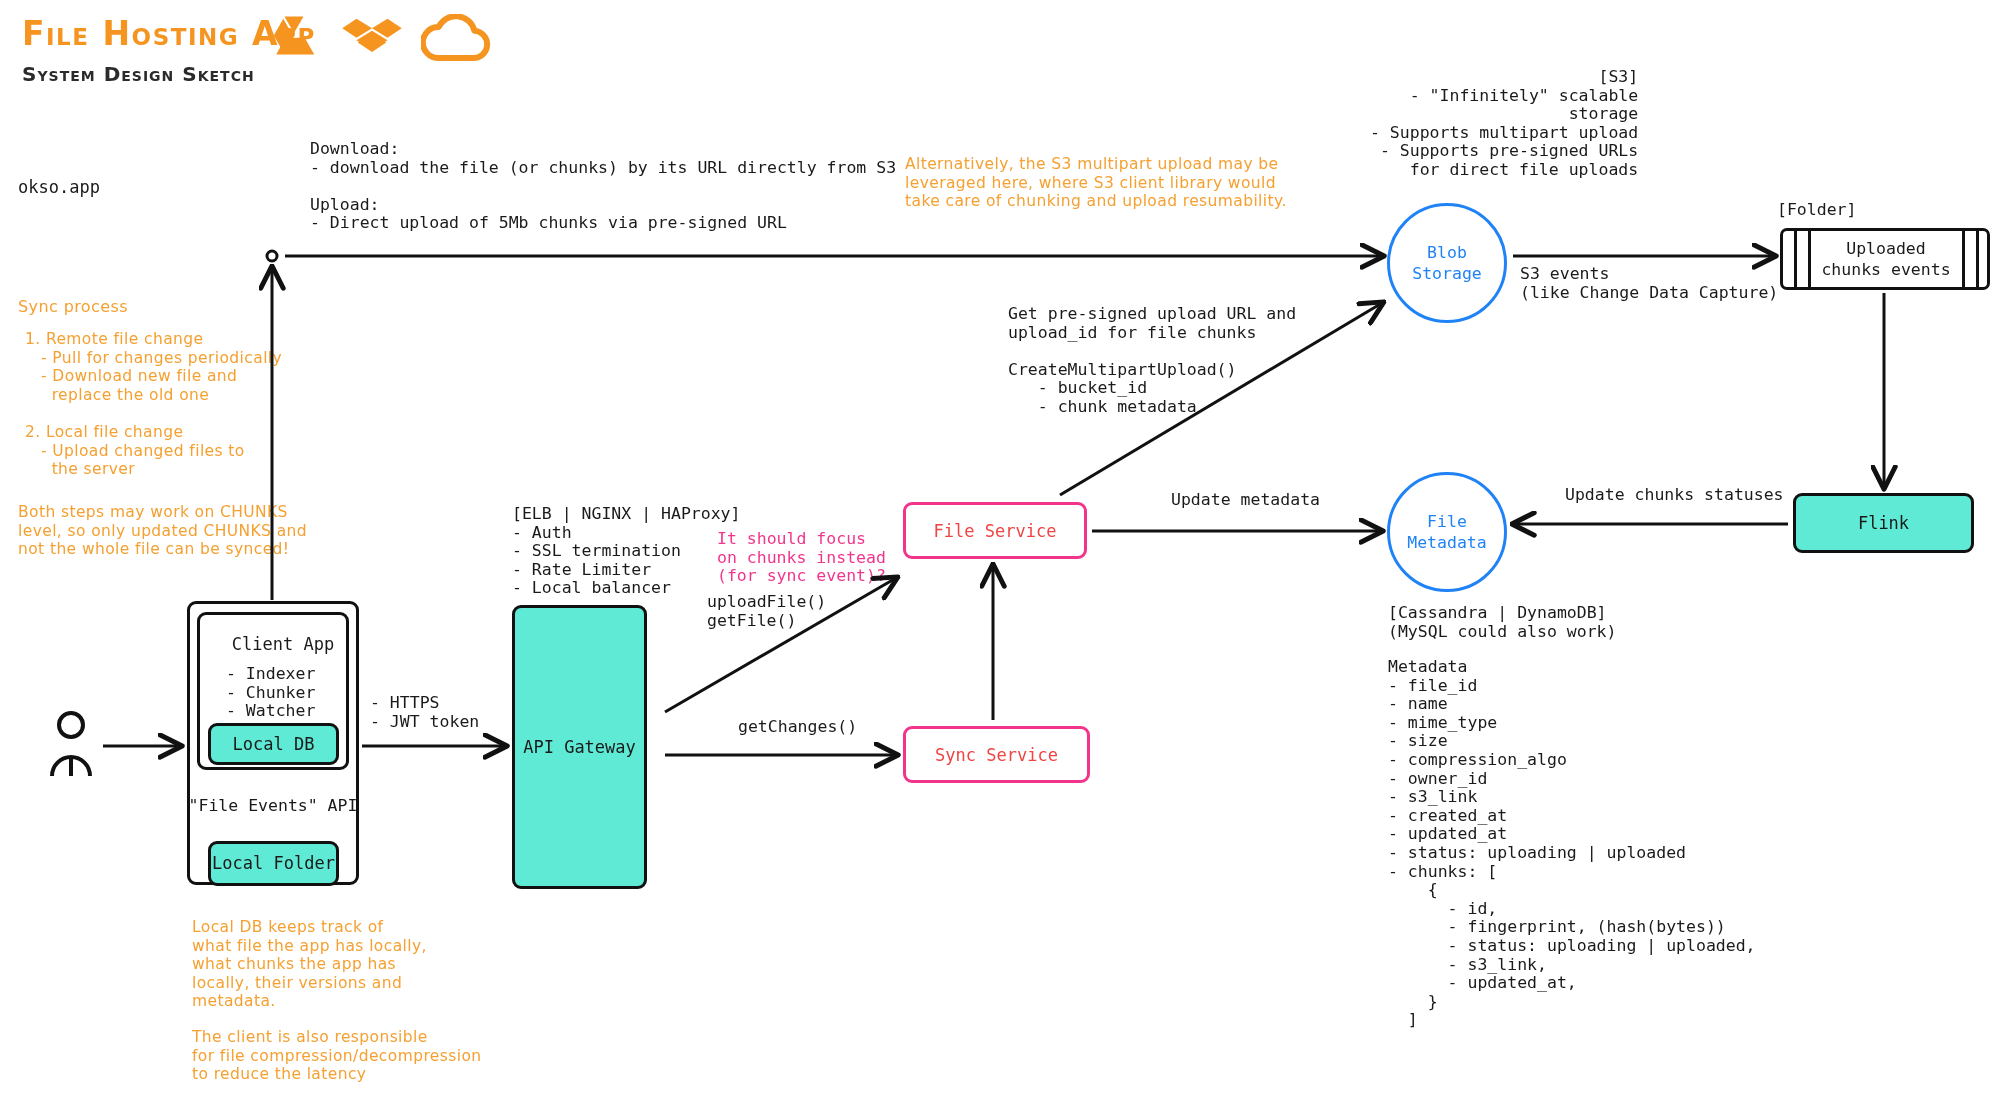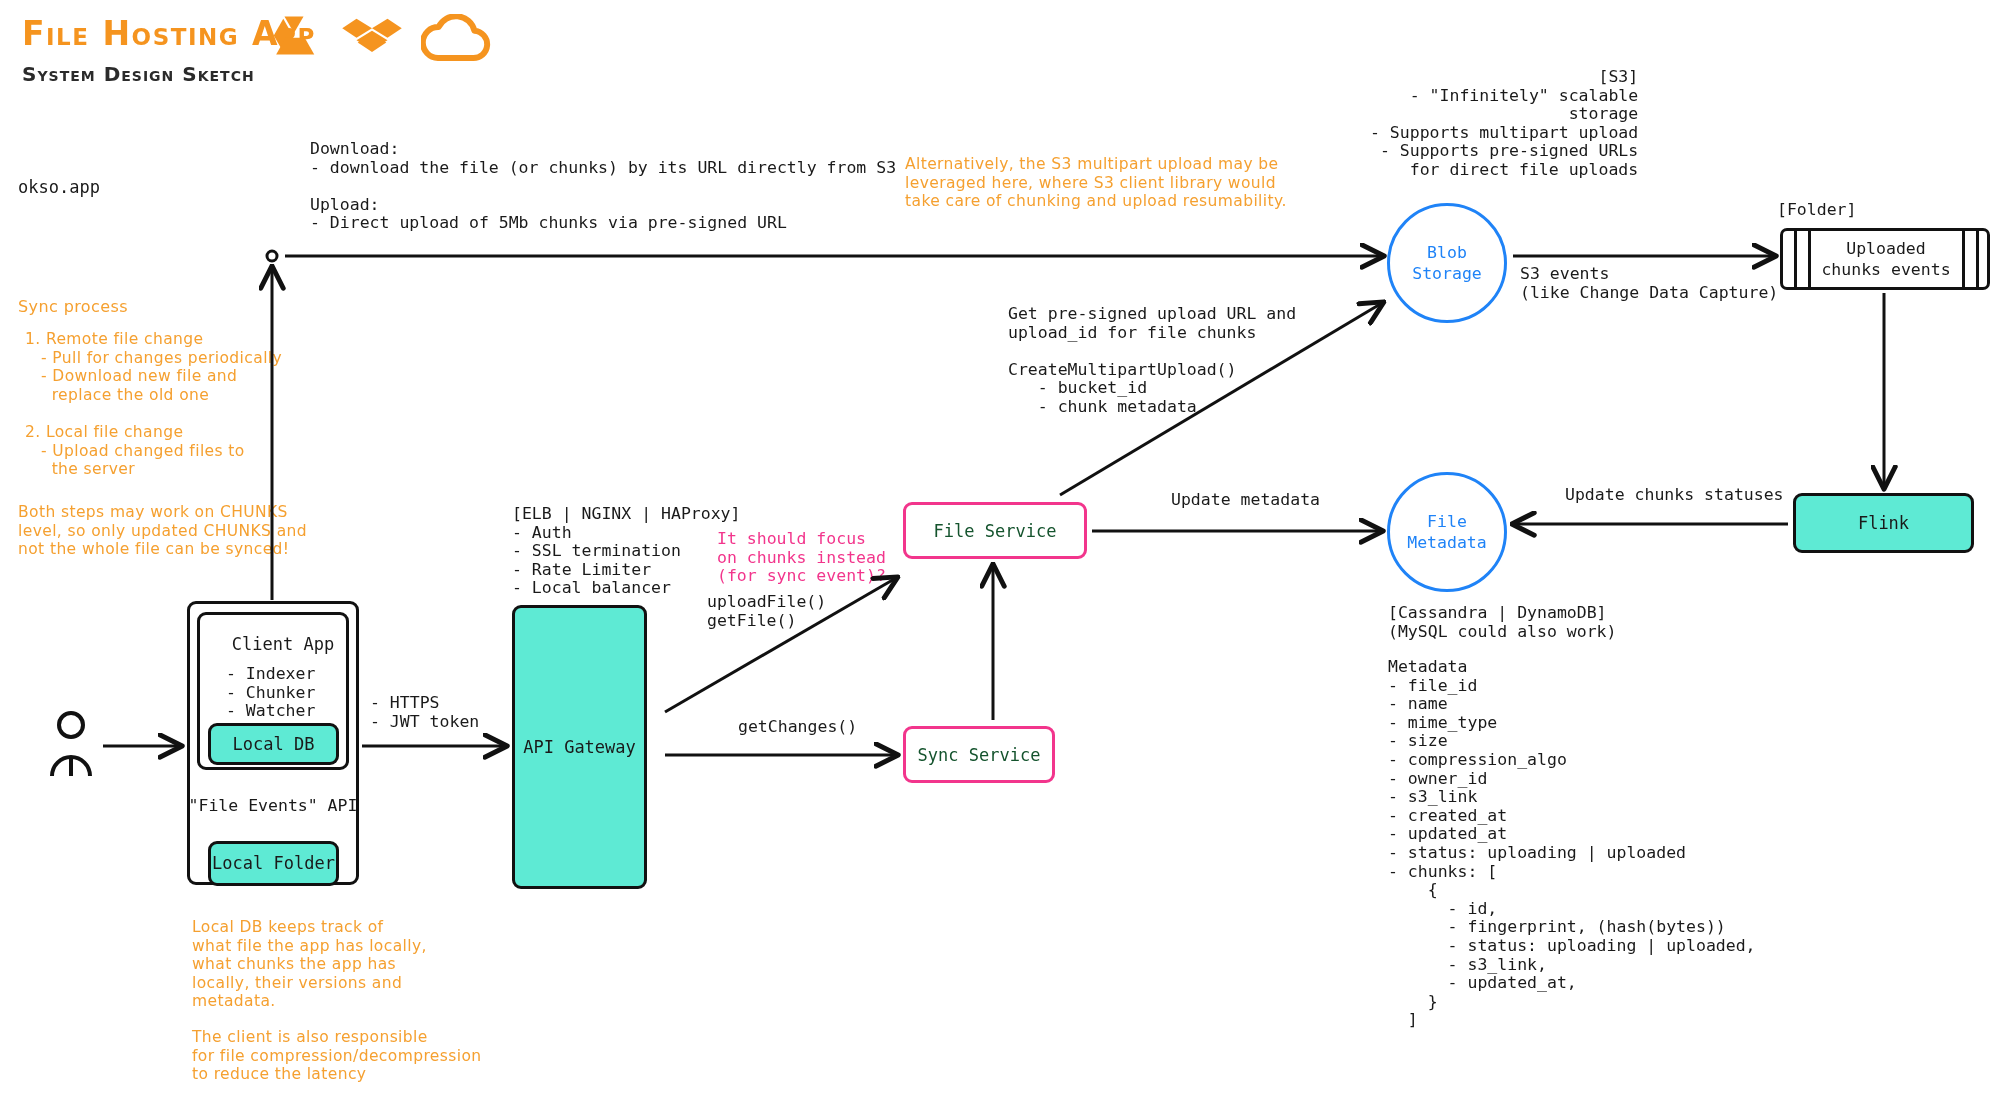--- a/index.html
+++ b/index.html
@@ -19,21 +19,21 @@
   #logos{left:265px;top:14px;display:flex;align-items:center;gap:18px;}
   
   .txt{font-size:16.5px;line-height:18.6px;white-space:pre;}
   .hand.txt{font-size:15.5px;line-height:18.6px;white-space:pre;}
   
   .box{border:3px solid #111;border-radius:9px;box-sizing:border-box;
        display:flex;align-items:center;justify-content:center;text-align:center;
        font-size:17px;line-height:21px;white-space:pre;background:#5eead4;}
   .pinkbox{border:3px solid #f2358c;border-radius:9px;box-sizing:border-box;
        display:flex;align-items:center;justify-content:center;text-align:center;
-       color:#14532d;font-size:17px;background:#fff;}
+       color:#ef4444;font-size:17px;background:#fff;}
   .circle{border:3px solid #1f83f7;border-radius:50%;box-sizing:border-box;
        display:flex;align-items:center;justify-content:center;text-align:center;
        color:#1f83f7;font-size:16.5px;line-height:21px;white-space:pre;background:#fff;}
   .pink{color:#f2358c;}
   .vline{background:#111;width:3px;}
   svg.ov{position:absolute;left:0;top:0;width:2000px;height:1101px;overflow:visible;
          pointer-events:none;}
 </style>
 </head>
 <body>
@@ -167,21 +167,21 @@
 - Chunker
 - Watcher</div>
 <div class="abs box" style="left:208px;top:723px;width:131px;height:42px;">Local DB</div>
 <div class="abs mono" style="left:187px;top:796px;width:172px;text-align:center;font-size:16.5px;">"File Events" API</div>
 <div class="abs box" style="left:208px;top:826px;width:131px;height:45px;margin-top:15px;">Local Folder</div>
 
 <div class="abs box" style="left:512px;top:605px;width:135px;height:284px;">API Gateway</div>
 
 <div class="abs pinkbox" style="left:903px;top:502px;width:184px;height:57px;">File Service</div>
 
-<div class="abs pinkbox" style="left:903px;top:726px;width:152px;height:57px;">Sync Service</div>
+<div class="abs pinkbox" style="left:903px;top:726px;width:187px;height:57px;">Sync Service</div>
 
 <div class="abs circle" style="left:1387px;top:203px;width:120px;height:120px;">Blob
 Storage</div>
 
 <div class="abs circle" style="left:1387px;top:472px;width:120px;height:120px;">File
 Metadata</div>
 
 <div class="abs" style="left:1780px;top:228px;width:210px;height:62px;border:3px solid #111;border-radius:7px;box-sizing:border-box;background:#fff;"></div>
 <div class="abs vline" style="left:1794px;top:228px;height:62px;"></div>
 <div class="abs vline" style="left:1808px;top:228px;height:62px;"></div>

